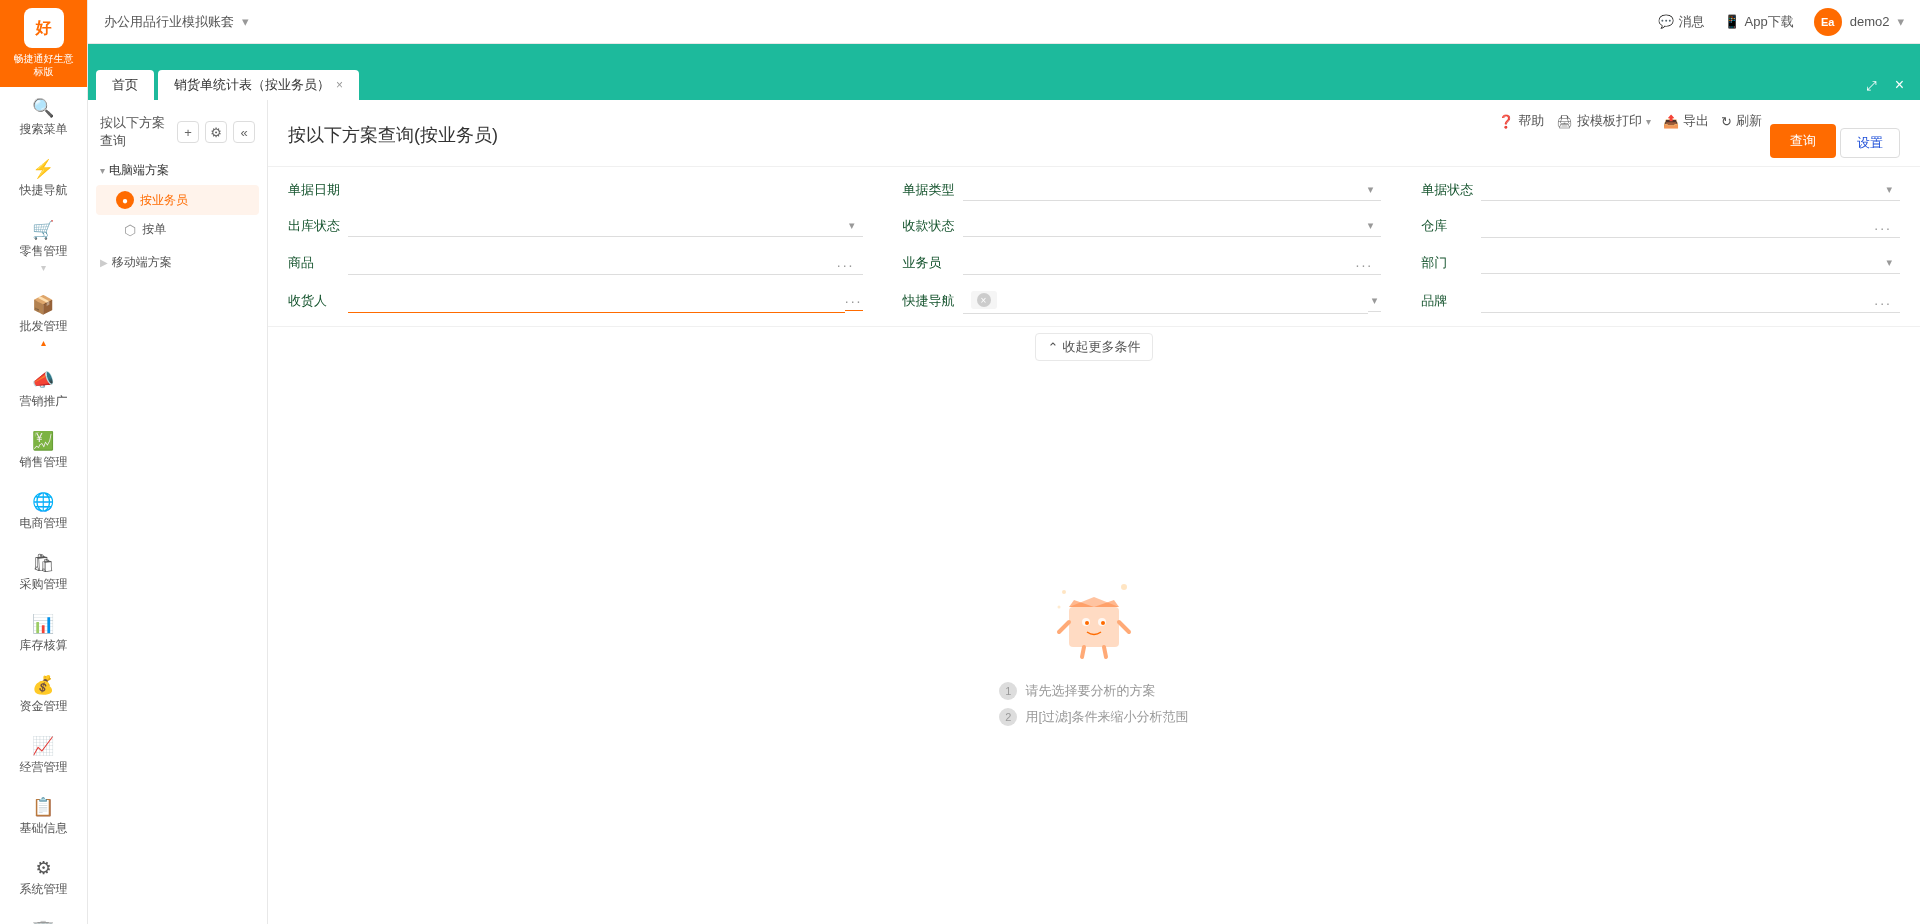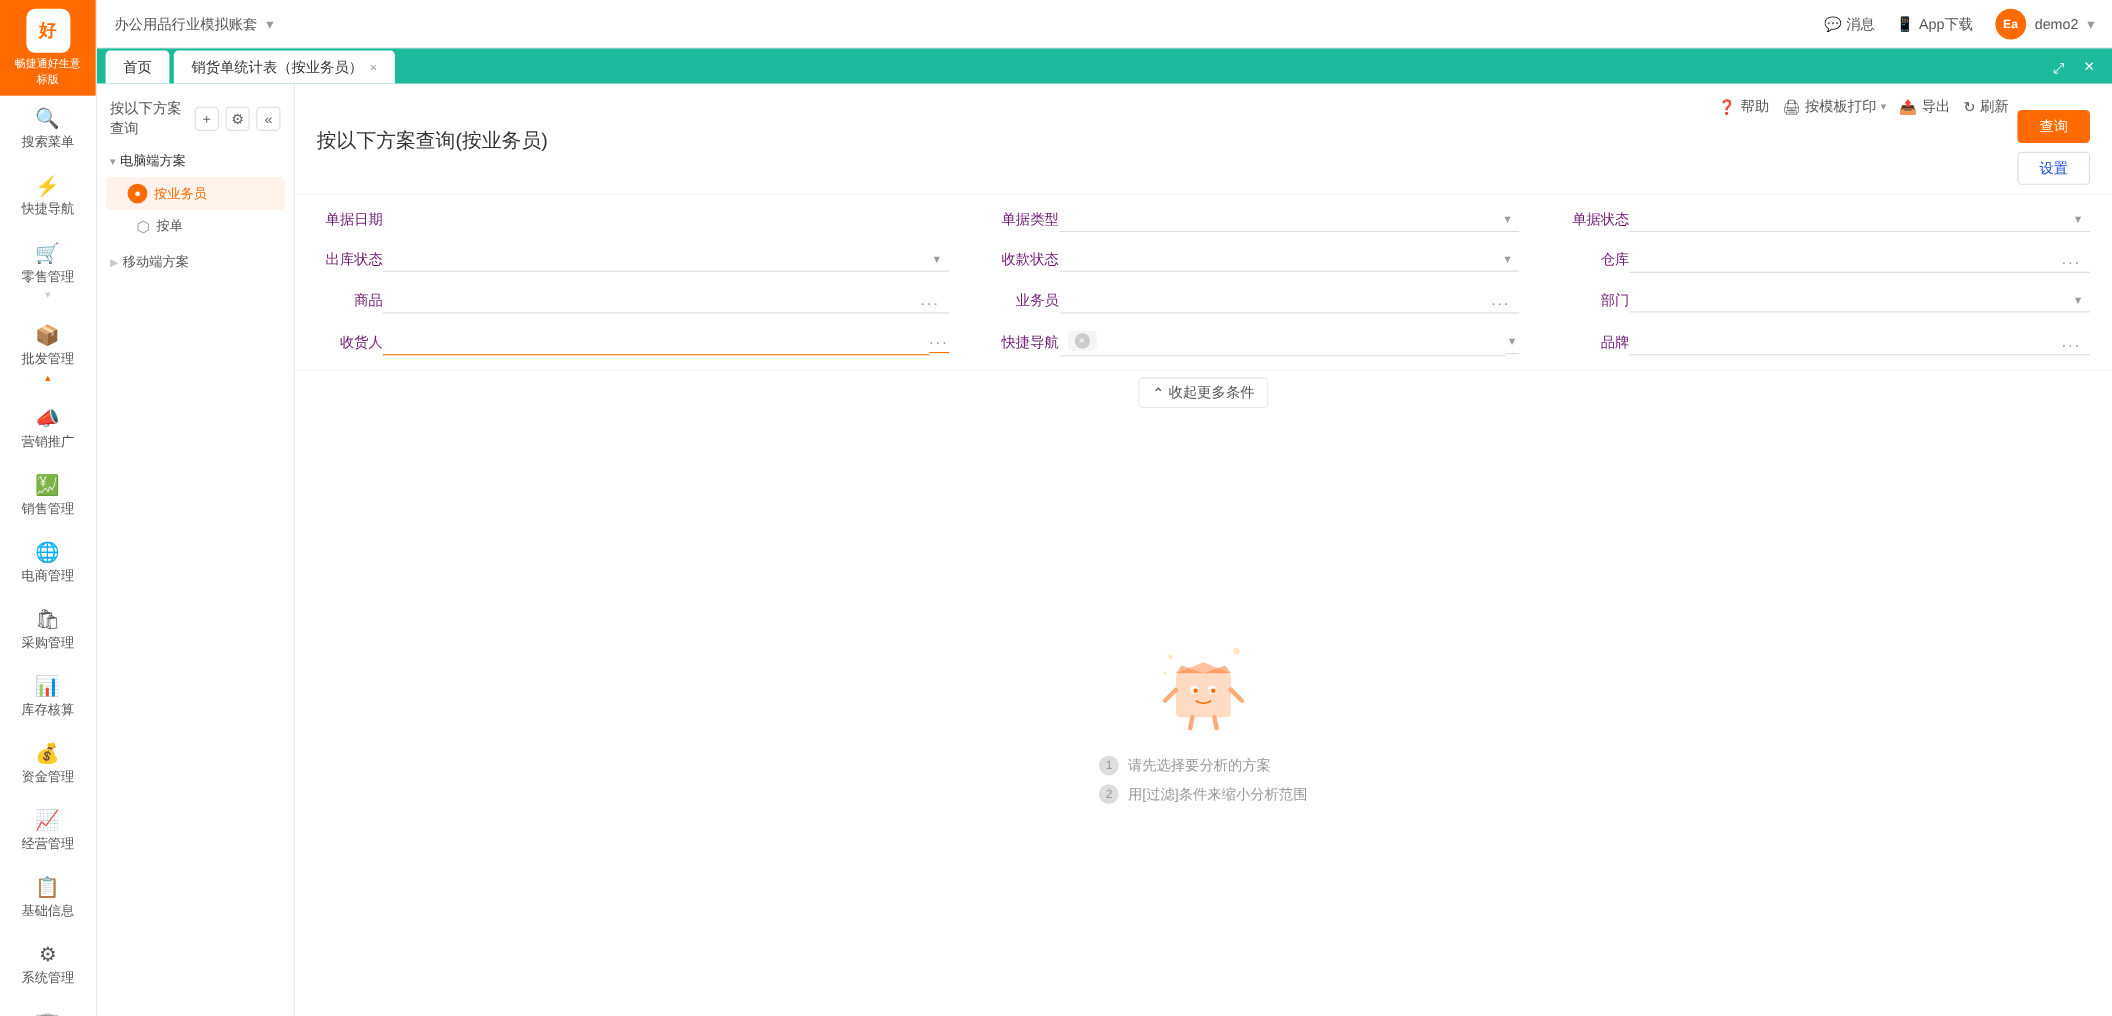--- a/index.html
+++ b/index.html
@@ -17,21 +17,21 @@
     .main { flex: 1; display: flex; flex-direction: column; height: 100%; overflow: hidden; }
 
     
     .topbar { height: 44px; background: #fff; border-bottom: 1px solid #e8e8e8; display: flex; align-items: center; padding: 0 16px; justify-content: space-between; }
     .topbar-left { display: flex; align-items: center; gap: 8px; color: #555; font-size: 13px; }
     .topbar-right { display: flex; align-items: center; gap: 20px; font-size: 13px; color: #555; }
     .topbar-right .tr-item { display: flex; align-items: center; gap: 4px; cursor: pointer; }
     .avatar { width: 28px; height: 28px; border-radius: 50%; background: #ff6b00; color: #fff; display: flex; align-items: center; justify-content: center; font-size: 11px; font-weight: bold; }
 
     
-    .tabs { height: 32px; background: #1dba9c; display: flex; align-items: flex-end; padding: 0 8px; }
+    .tabs { height: 56px; background: #1dba9c; display: flex; align-items: flex-end; padding: 0 8px; }
     .tab { padding: 6px 16px; border-radius: 4px 4px 0 0; font-size: 13px; cursor: pointer; display: flex; align-items: center; gap: 6px; }
     .tab.home { background: #fff; color: #333; }
     .tab.active { background: #fff; color: #333; }
     .tab .tab-close { color: #999; font-size: 12px; cursor: pointer; }
     .tab.expand-btn { background: transparent; color: #fff; padding: 6px 10px; }
 
     
     .content { flex: 1; display: flex; overflow: hidden; }
 
     
@@ -59,21 +59,21 @@
     .page-actions { display: flex; align-items: center; gap: 12px; font-size: 13px; color: #555; }
     .page-actions .pa-item { display: flex; align-items: center; gap: 4px; cursor: pointer; }
     .btn-query { background: #ff6b00; color: #fff; border: none; padding: 6px 20px; border-radius: 4px; font-size: 13px; cursor: pointer; }
     .btn-setting { background: #fff; color: #1d4ed8; border: 1px solid #ddd; padding: 5px 16px; border-radius: 4px; font-size: 13px; cursor: pointer; margin-top: 4px; }
 
     
     .filter-area { background: #fff; padding: 12px 20px; border-bottom: 1px solid #f0f0f0; }
     .filter-row { display: flex; align-items: center; gap: 0; margin-bottom: 12px; }
     .filter-row:last-child { margin-bottom: 0; }
     .filter-item { display: flex; align-items: center; flex: 1; min-width: 0; }
-    .filter-label { color: #701a75; font-size: 13px; white-space: nowrap; min-width: 60px; text-align: right; }
+    .filter-label { color: #14532d; font-size: 13px; white-space: nowrap; min-width: 60px; }
     .filter-input { flex: 1; border: none; border-bottom: 1px solid #ddd; padding: 4px 8px; font-size: 13px; color: #333; outline: none; background: transparent; }
     .filter-input.active-border { border-bottom-color: #ff6b00; }
     .filter-select { flex: 1; display: flex; align-items: center; justify-content: space-between; border-bottom: 1px solid #ddd; padding: 4px 8px; cursor: pointer; }
     .filter-select .fs-text { color: #bbb; font-size: 13px; }
     .filter-select .fs-arrow { color: #999; font-size: 11px; }
     .filter-select .fs-dots { color: #999; font-size: 14px; letter-spacing: 2px; }
     .filter-divider { width: 40px; flex-shrink: 0; }
 
     
     .date-filter { display: flex; align-items: center; gap: 4px; flex: 1; border-bottom: 1px solid #ddd; padding-bottom: 4px; }
@@ -91,21 +91,21 @@
     .collapse-btn { display: flex; align-items: center; gap: 4px; color: #555; font-size: 13px; padding: 4px 12px; border: 1px solid #e8e8e8; border-radius: 4px; }
 
     
     .empty-state { flex: 1; display: flex; flex-direction: column; align-items: center; justify-content: center; background: #fff; }
     .empty-icon { width: 100px; height: 100px; margin-bottom: 16px; }
     .empty-steps { color: #999; font-size: 13px; line-height: 2; }
     .empty-steps .step { display: flex; align-items: center; gap: 8px; }
     .step-num { width: 18px; height: 18px; border-radius: 50%; background: #ddd; color: #999; display: flex; align-items: center; justify-content: center; font-size: 11px; flex-shrink: 0; }
 
     
-    .action-btn-group { display: flex; flex-direction: column; gap: 4px; padding: 12px 0 0 0; }
+    .action-btn-group { display: flex; flex-direction: row; gap: 4px; padding: 12px 0 0 0; }
   </style>
 </head>
 <body>
 
 <div class="sidebar">
   <div class="sidebar-logo">
     <div class="logo-icon">
       <span>好</span>
     </div>
     <span style="font-size:10px;line-height:1.3;text-align:center;">畅捷通好生意</span>

